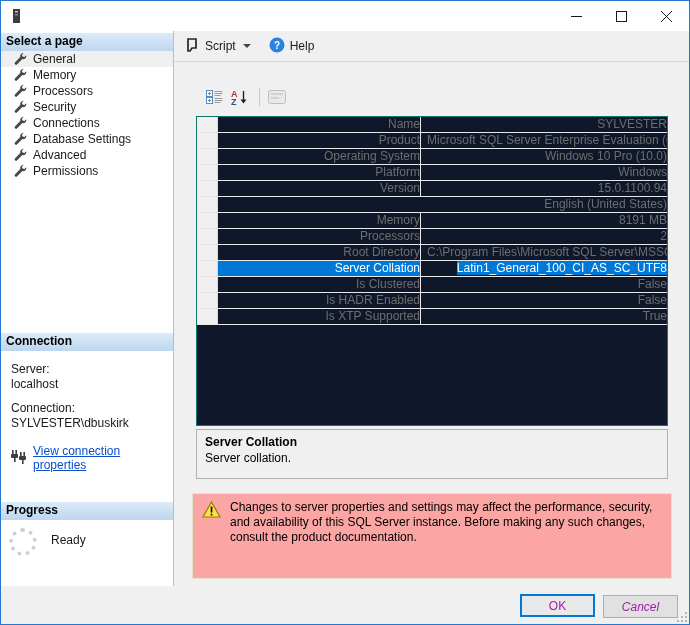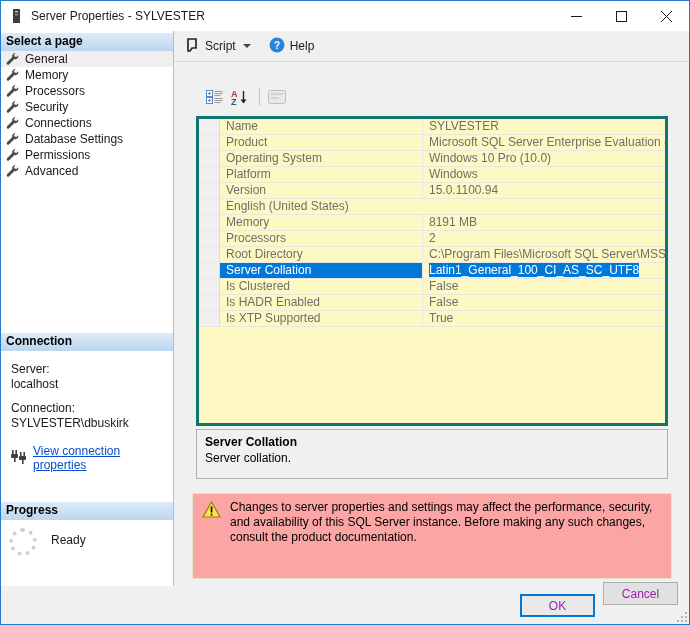--- a/index.html
+++ b/index.html
@@ -14,21 +14,21 @@
   .win-btn { width:45px; height:30px; display:flex; align-items:center; justify-content:center; }
 
   
   .body { position:relative; width:688px; height:593px; background:#f0f0f0; }
 
   
   .sidebar { position:absolute; left:0; top:0; width:173px; height:555px; background:#fff; border-right:1px solid #bcbcbc; }
   .section-header { height:18px; line-height:17px; padding-left:5px; font-size:12px; font-weight:bold; color:#000;
     background:linear-gradient(#dcebfa,#bdd6ee); }
   .pages-section { position:absolute; left:0; top:2px; right:0; }
-  .page-item { display:flex; align-items:center; height:16px; padding-left:4px; font-size:12px; color:#1a1a1a; }
+  .page-item { display:flex; align-items:center; height:16px; padding-left:12px; font-size:12px; color:#1a1a1a; }
   .page-item.selected { background:#efefef; }
   .page-item .wrench { width:16px; height:14px; margin-right:4px; display:inline-flex; }
   .conn-section { position:absolute; left:0; top:302px; right:0; }
   .conn-body { padding:11px 0 0 10px; font-size:12px; color:#1a1a1a; }
   .conn-body .lbl { margin-top:10px; }
   .conn-body .val { margin-top:1px; }
   .link-row { margin-top:14px; display:flex; align-items:center; }
   .link-row a { color:#0a4ecb; font-size:12px; text-decoration:underline; margin-left:6px; }
   .prog-section { position:absolute; left:0; top:471px; right:0; }
   .prog-body { display:flex; align-items:flex-start; padding:8px 0 0 8px; }
@@ -39,58 +39,57 @@
   .main { position:absolute; left:173px; top:0; right:0; bottom:0; }
   .toolbar { height:31px; border-bottom:1px solid #d9d9d9; display:flex; align-items:center; background:#f0f0f0; }
   .tb-btn { display:flex; align-items:center; height:24px; padding:0 6px; font-size:12px; color:#1a1a1a; }
   .tb-btn .tlabel { margin:0 5px; }
   .drop-arrow { width:0; height:0; border-left:4px solid transparent; border-right:4px solid transparent; border-top:4px solid #444; margin-left:2px; }
 
   .grid-toolbar { position:absolute; left:32px; top:56px; display:flex; align-items:center; height:20px; }
   .gt-icon { margin-right:8px; display:inline-flex; }
   .gt-sep { width:1px; height:18px; background:#c6c6c6; margin:0 8px 0 2px; }
 
-  .prop-grid { position:absolute; left:22px; right:21px; top:85px; height:310px; background:#fef9c3; border:3px solid #0f766e; overflow:hidden; }
+  .prop-grid { position:absolute; left:22px; right:21px; top:85px; height:310px; background:#0f172a; border:1px solid #0f766e; overflow:hidden;text-align:right; }
   .prow { display:flex; height:16px; font-size:12px; line-height:15px; color:#6e6e6e; border-bottom:1px solid #e7e7e7; }
   .pcell-margin { width:21px; background:#f0f0f0; border-right:1px solid #dadada; flex:none; }
   .pcell-name { width:203px; padding-left:6px; border-right:1px solid #e7e7e7; flex:none; white-space:nowrap; overflow:hidden; }
   .pcell-value { flex:1; padding-left:6px; white-space:nowrap; overflow:hidden; }
   .prow.selected .pcell-name { background:#0078d7; color:#fff; }
   .prow.selected .pcell-value .sel-text { background:#0078d7; color:#fff; }
 
   .desc-panel { position:absolute; left:22px; right:21px; top:398px; height:50px; background:#f0f0f0; border:1px solid #b0b0b0; padding:5px 8px; }
   .desc-title { font-size:12px; font-weight:bold; color:#000; }
   .desc-text { font-size:12px; color:#000; margin-top:2px; }
 
   .warning-box { position:absolute; left:18px; right:17px; top:462px; height:86px; background:#fca5a5; border:1px solid #e3e3c8; }
   .warn-icon { position:absolute; left:9px; top:7px; }
   .warn-text { margin:6px 14px 0 37px; font-size:12px; color:#000; line-height:15px; }
 
   .btn { position:absolute; width:75px; height:23px; font-size:12px; color:#a21caf; text-align:center;
     font-family:"Liberation Sans", sans-serif; }
   .btn-ok { right:94px; bottom:7px; background:#e9e9e9; border:2px solid #0078d7; }
-  .btn-cancel { right:11px; bottom:19px; background:#e1e1e1; border:1px solid #adadad; }
+  .btn-cancel { right:11px; bottom:6px; background:#e1e1e1; border:1px solid #adadad;font-style:italic; }
 
   .resize-grip { position:absolute; right:2px; bottom:2px; width:12px; height:12px; }
   .resize-grip i { position:absolute; width:2px; height:2px; background:#b5b5b5; }
 </style>
 </head>
 <body>
 
 <div class="window">
 
   <div class="titlebar">
     <span class="app-icon">
       <svg width="12" height="16" viewBox="0 0 12 16">
           <rect x="2" y="1" width="7" height="14" fill="#3c3c3c"></rect>
           <rect x="4" y="3" width="3" height="1.5" fill="#bdbdbd"></rect>
           <rect x="4" y="6" width="3" height="1.5" fill="#8a8a8a"></rect>
         </svg>
     </span>
-    <span class="title-text">Server Properties - SYLVESTER</span>
     <div class="win-controls">
       <span class="win-btn">
         <svg width="11" height="11">
             <line x1="0" y1="5.5" x2="11" y2="5.5" stroke="#1a1a1a" stroke-width="1"></line>
           </svg>
       </span>
       <span class="win-btn">
         <svg width="11" height="11">
             <rect x="0.5" y="0.5" width="10" height="10" fill="none" stroke="#1a1a1a" stroke-width="1"></rect>
           </svg>
@@ -156,29 +155,29 @@
                 </svg>
               </span>
               <span>Database Settings</span>
             </div>
             <div class="page-item">
               <span class="wrench">
                 <svg width="14" height="14" viewBox="0 0 16 16">
                   <path d="M11.8 1.2a3.6 3.6 0 0 0-3.5 4.5L2.4 11.6a1.7 1.7 0 1 0 2.4 2.4l5.9-5.9a3.6 3.6 0 0 0 4.4-4.5L13 5.7l-2.1-.6-.6-2.1 2.1-2.1a3.6 3.6 0 0 0-.6.3z" fill="#4a4a4a"></path>
                 </svg>
               </span>
+              <span>Advanced</span>
+            </div>
+            <div class="page-item">
+              <span class="wrench">
+                <svg width="14" height="14" viewBox="0 0 16 16">
+                  <path d="M11.8 1.2a3.6 3.6 0 0 0-3.5 4.5L2.4 11.6a1.7 1.7 0 1 0 2.4 2.4l5.9-5.9a3.6 3.6 0 0 0 4.4-4.5L13 5.7l-2.1-.6-.6-2.1 2.1-2.1a3.6 3.6 0 0 0-.6.3z" fill="#4a4a4a"></path>
+                </svg>
+              </span>
               <span>Permissions</span>
-            </div>
-            <div class="page-item">
-              <span class="wrench">
-                <svg width="14" height="14" viewBox="0 0 16 16">
-                  <path d="M11.8 1.2a3.6 3.6 0 0 0-3.5 4.5L2.4 11.6a1.7 1.7 0 1 0 2.4 2.4l5.9-5.9a3.6 3.6 0 0 0 4.4-4.5L13 5.7l-2.1-.6-.6-2.1 2.1-2.1a3.6 3.6 0 0 0-.6.3z" fill="#4a4a4a"></path>
-                </svg>
-              </span>
-              <span>Advanced</span>
             </div>
           </div>
       </div>
 
       <div class="conn-section">
         <div class="section-header">Connection</div>
         <div class="conn-body">
           <div class="lbl" style="margin-top:0;">Server:</div>
           <div class="val">localhost</div>
           <div class="lbl">Connection:</div>

